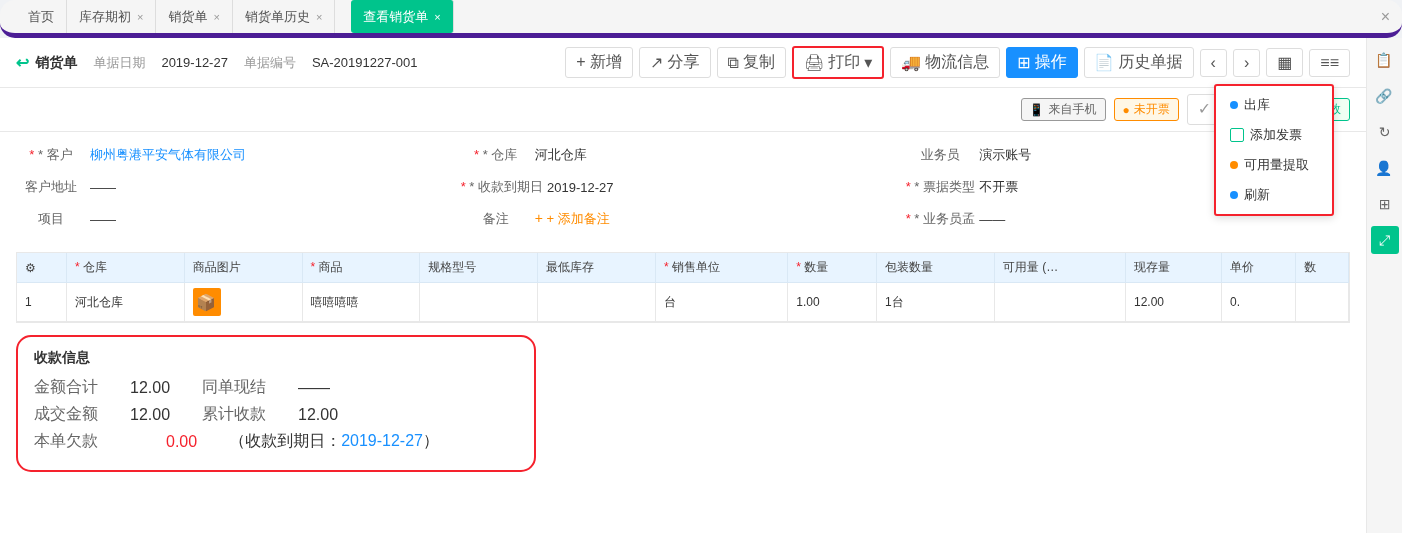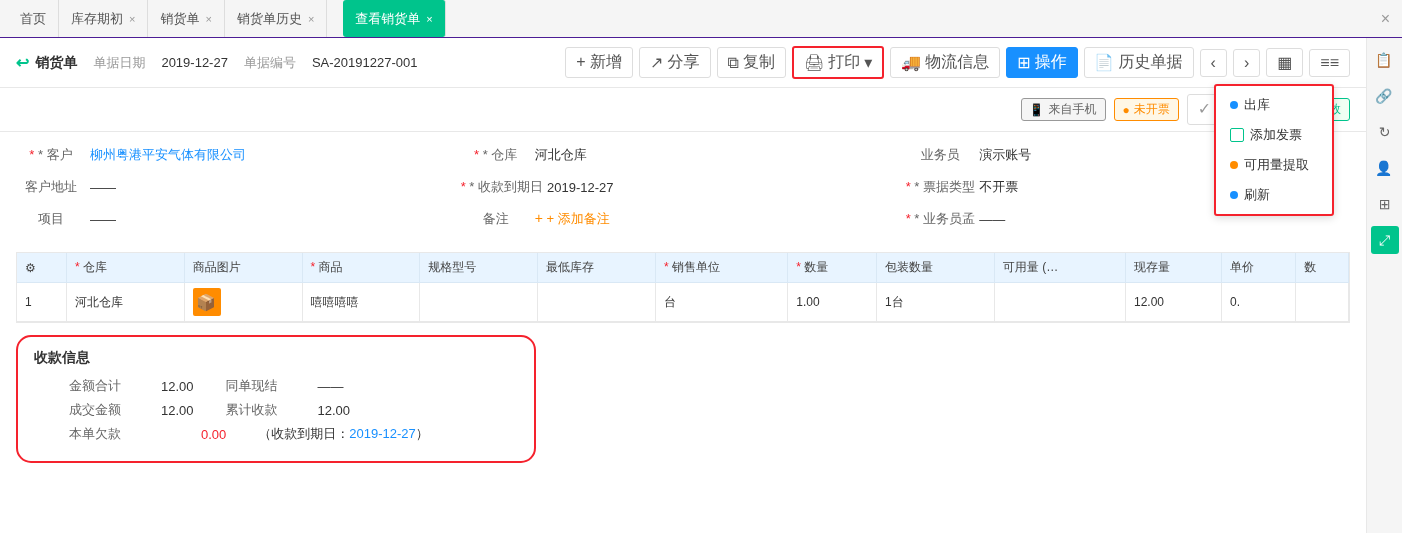--- a/index.html
+++ b/index.html
@@ -1,21 +1,21 @@
 <!DOCTYPE html>
 <html><head>
   <meta charset="utf-8">
   <style>
     * { box-sizing: border-box; margin: 0; padding: 0; }
     body { font-family: 'Microsoft YaHei', Arial, sans-serif; font-size: 13px; background: #f0f2f5; color: #333; }
 
     
     .tab-bar {
-      display: flex; align-items: center; background: #f5f5f5; border-bottom: 1px solid #4c1d95;
-      padding: 0 8px; height: 38px; position: relative;
+      display: flex; align-items: center; background: #f5f5f5; border-bottom: 5px solid #4c1d95;
+      padding: 0 16px; height: 38px; position: relative; border-radius: 15px;
     }
     .tab {
       display: flex; align-items: center; padding: 0 12px; height: 100%;
       cursor: pointer; font-size: 13px; color: #555; border-right: 1px solid #ddd;
       white-space: nowrap;
     }
     .tab-close { margin-left: 6px; color: #999; cursor: pointer; font-size: 11px; }
     .tab-highlight { background: #00c48c; color: #fff; border-radius: 3px; padding: 4px 12px; margin-left: 16px; cursor: pointer; }
     .tab-close-x { position: absolute; right: 12px; top: 50%; transform: translateY(-50%); cursor: pointer; color: #999; font-size: 16px; }
 
@@ -68,21 +68,21 @@
       width: 28px; height: 28px; background: #ff8c00; border-radius: 2px;
       display: inline-flex; align-items: center; justify-content: center; color: #fff; font-size: 16px;
     }
 
     
     .bottom-box {
       margin: 12px 16px; border: 2px solid #f5222d; border-radius: 15px; padding: 12px 16px;
       background: #fff; max-width: 520px;
     }
     .bottom-box-title { font-weight: bold; font-size: 14px; margin-bottom: 10px; }
-    .bottom-row { display: flex; align-items: center; gap: 32px; margin-bottom: 6px; font-size: 13px; margin-left: 35px; }
+    .bottom-row { display: flex; align-items: center; gap: 32px; margin-bottom: 6px; font-size: 16px; }
     .bottom-label { color: #666; min-width: 60px; }
     .bottom-value { color: #333; }
     .bottom-value-red { color: #f5222d; }
     .bottom-value-blue { color: #1890ff; }
 
     
     .dropdown-menu {
       position: absolute; right: 16px; top: 38px; background: #fff; border: 2px solid #f5222d;
       border-radius: 3px; box-shadow: 0 2px 8px rgba(0,0,0,0.15); z-index: 100; min-width: 120px;
       padding: 4px 0;

